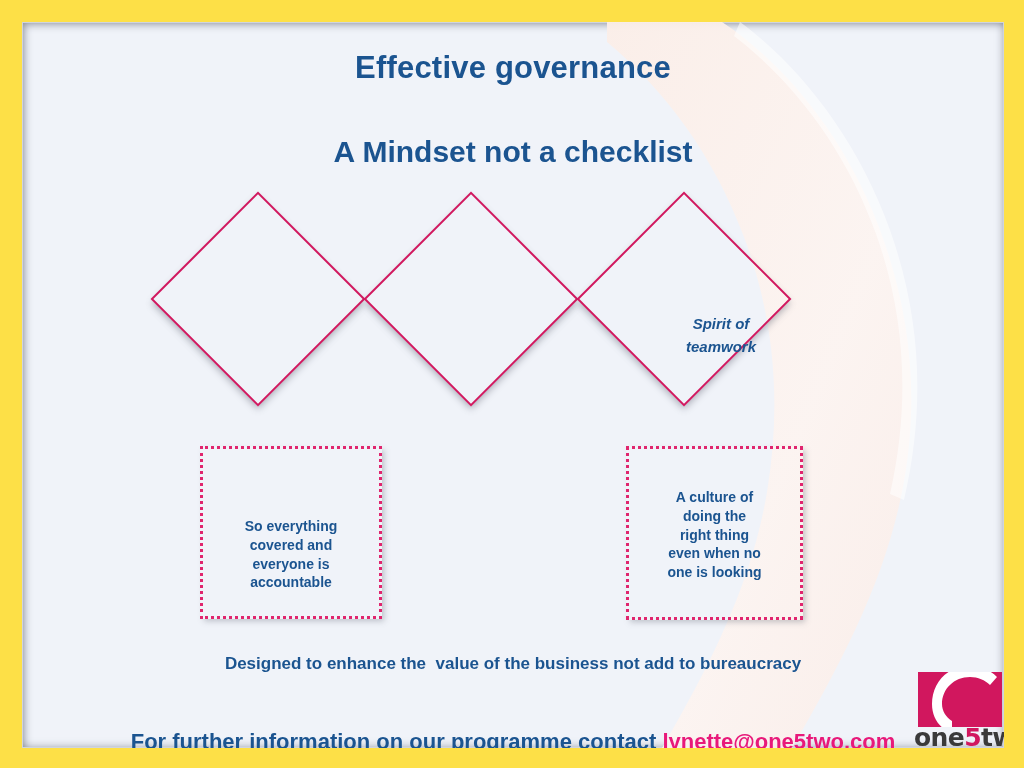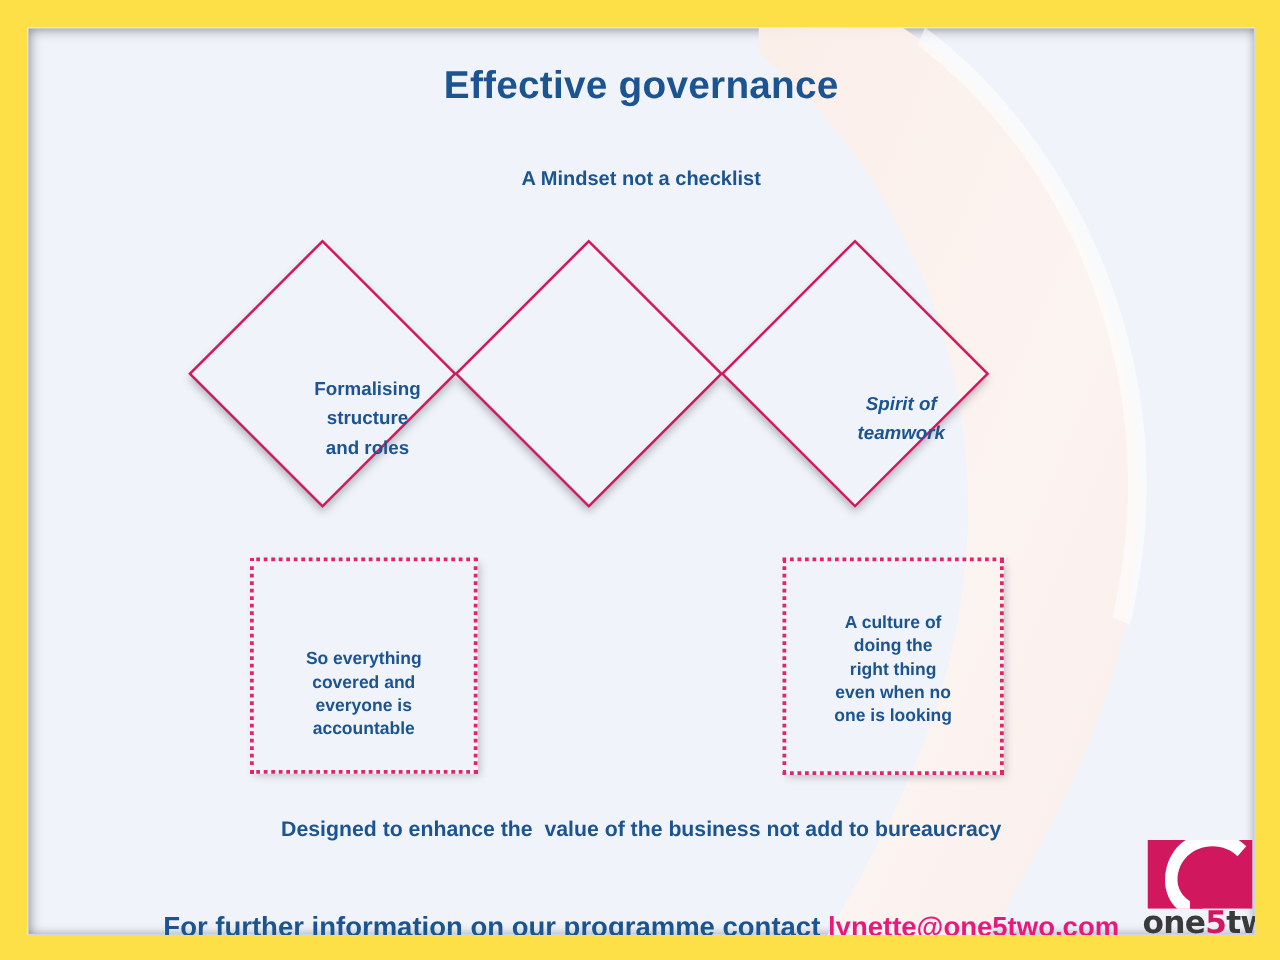--- a/index.html
+++ b/index.html
@@ -58,21 +58,21 @@
     color: #1b5490;
     letter-spacing: .2px;
     z-index: 3;
   }
   .subtitle {
     position: absolute;
     top: 113px;
     left: 0;
     width: 100%;
     text-align: center;
-    font-size: 16px;
+    font-size: 30px;
     font-weight: bold;
     color: #1b5490;
     z-index: 3;
   }
 
   
   .diamond-row { position: absolute; inset: 0; z-index: 2; }
   .diamond {
     position: absolute;
     width: 152px;
@@ -209,23 +209,20 @@
 
     <div class="title">Effective governance</div>
     <div class="subtitle">A Mindset not a checklist</div>
 
     <div class="diamond-row">
       <div class="diamond d1"></div>
       <div class="diamond d2"></div>
       <div class="diamond d3"></div>
     </div>
 
-    <div class="diamond-label dl1">Formalising
-structure
-and roles</div>
     <div class="diamond-label dl3">Spirit of
 teamwork</div>
 
     <div class="dotbox b1">
       <span>So everything
 covered and
 everyone is
 accountable</span>
     </div>
     <div class="dotbox b3">

